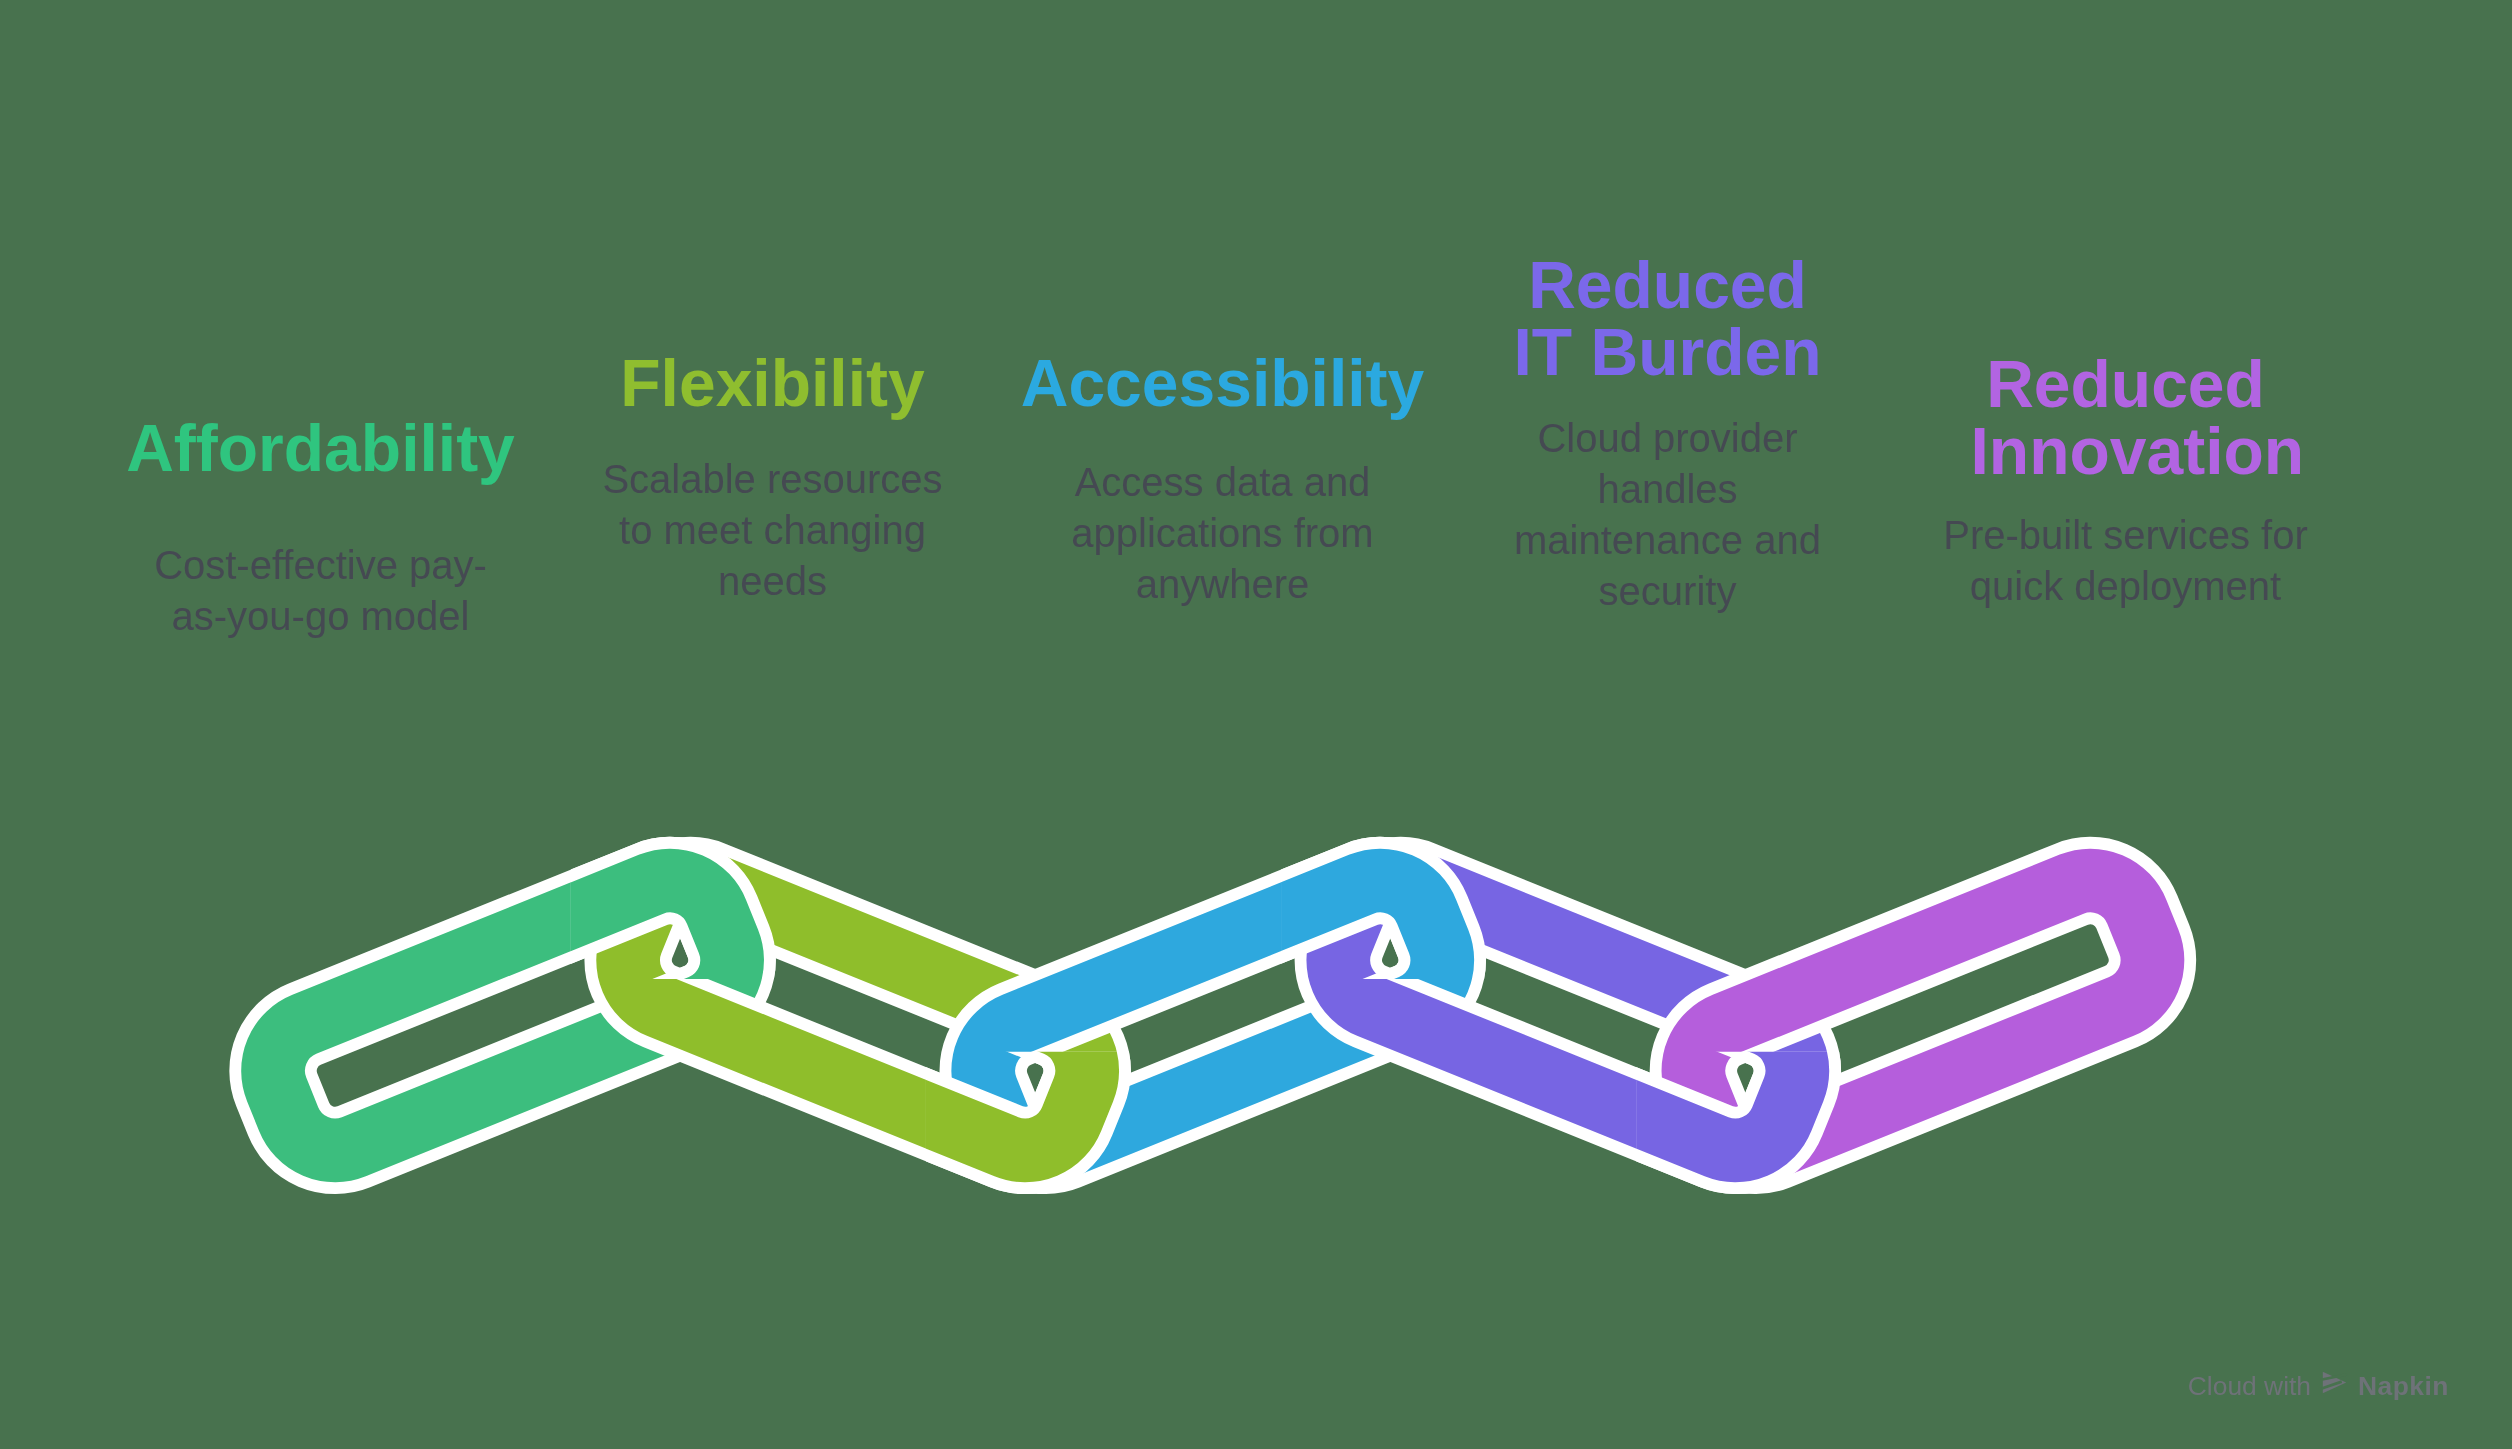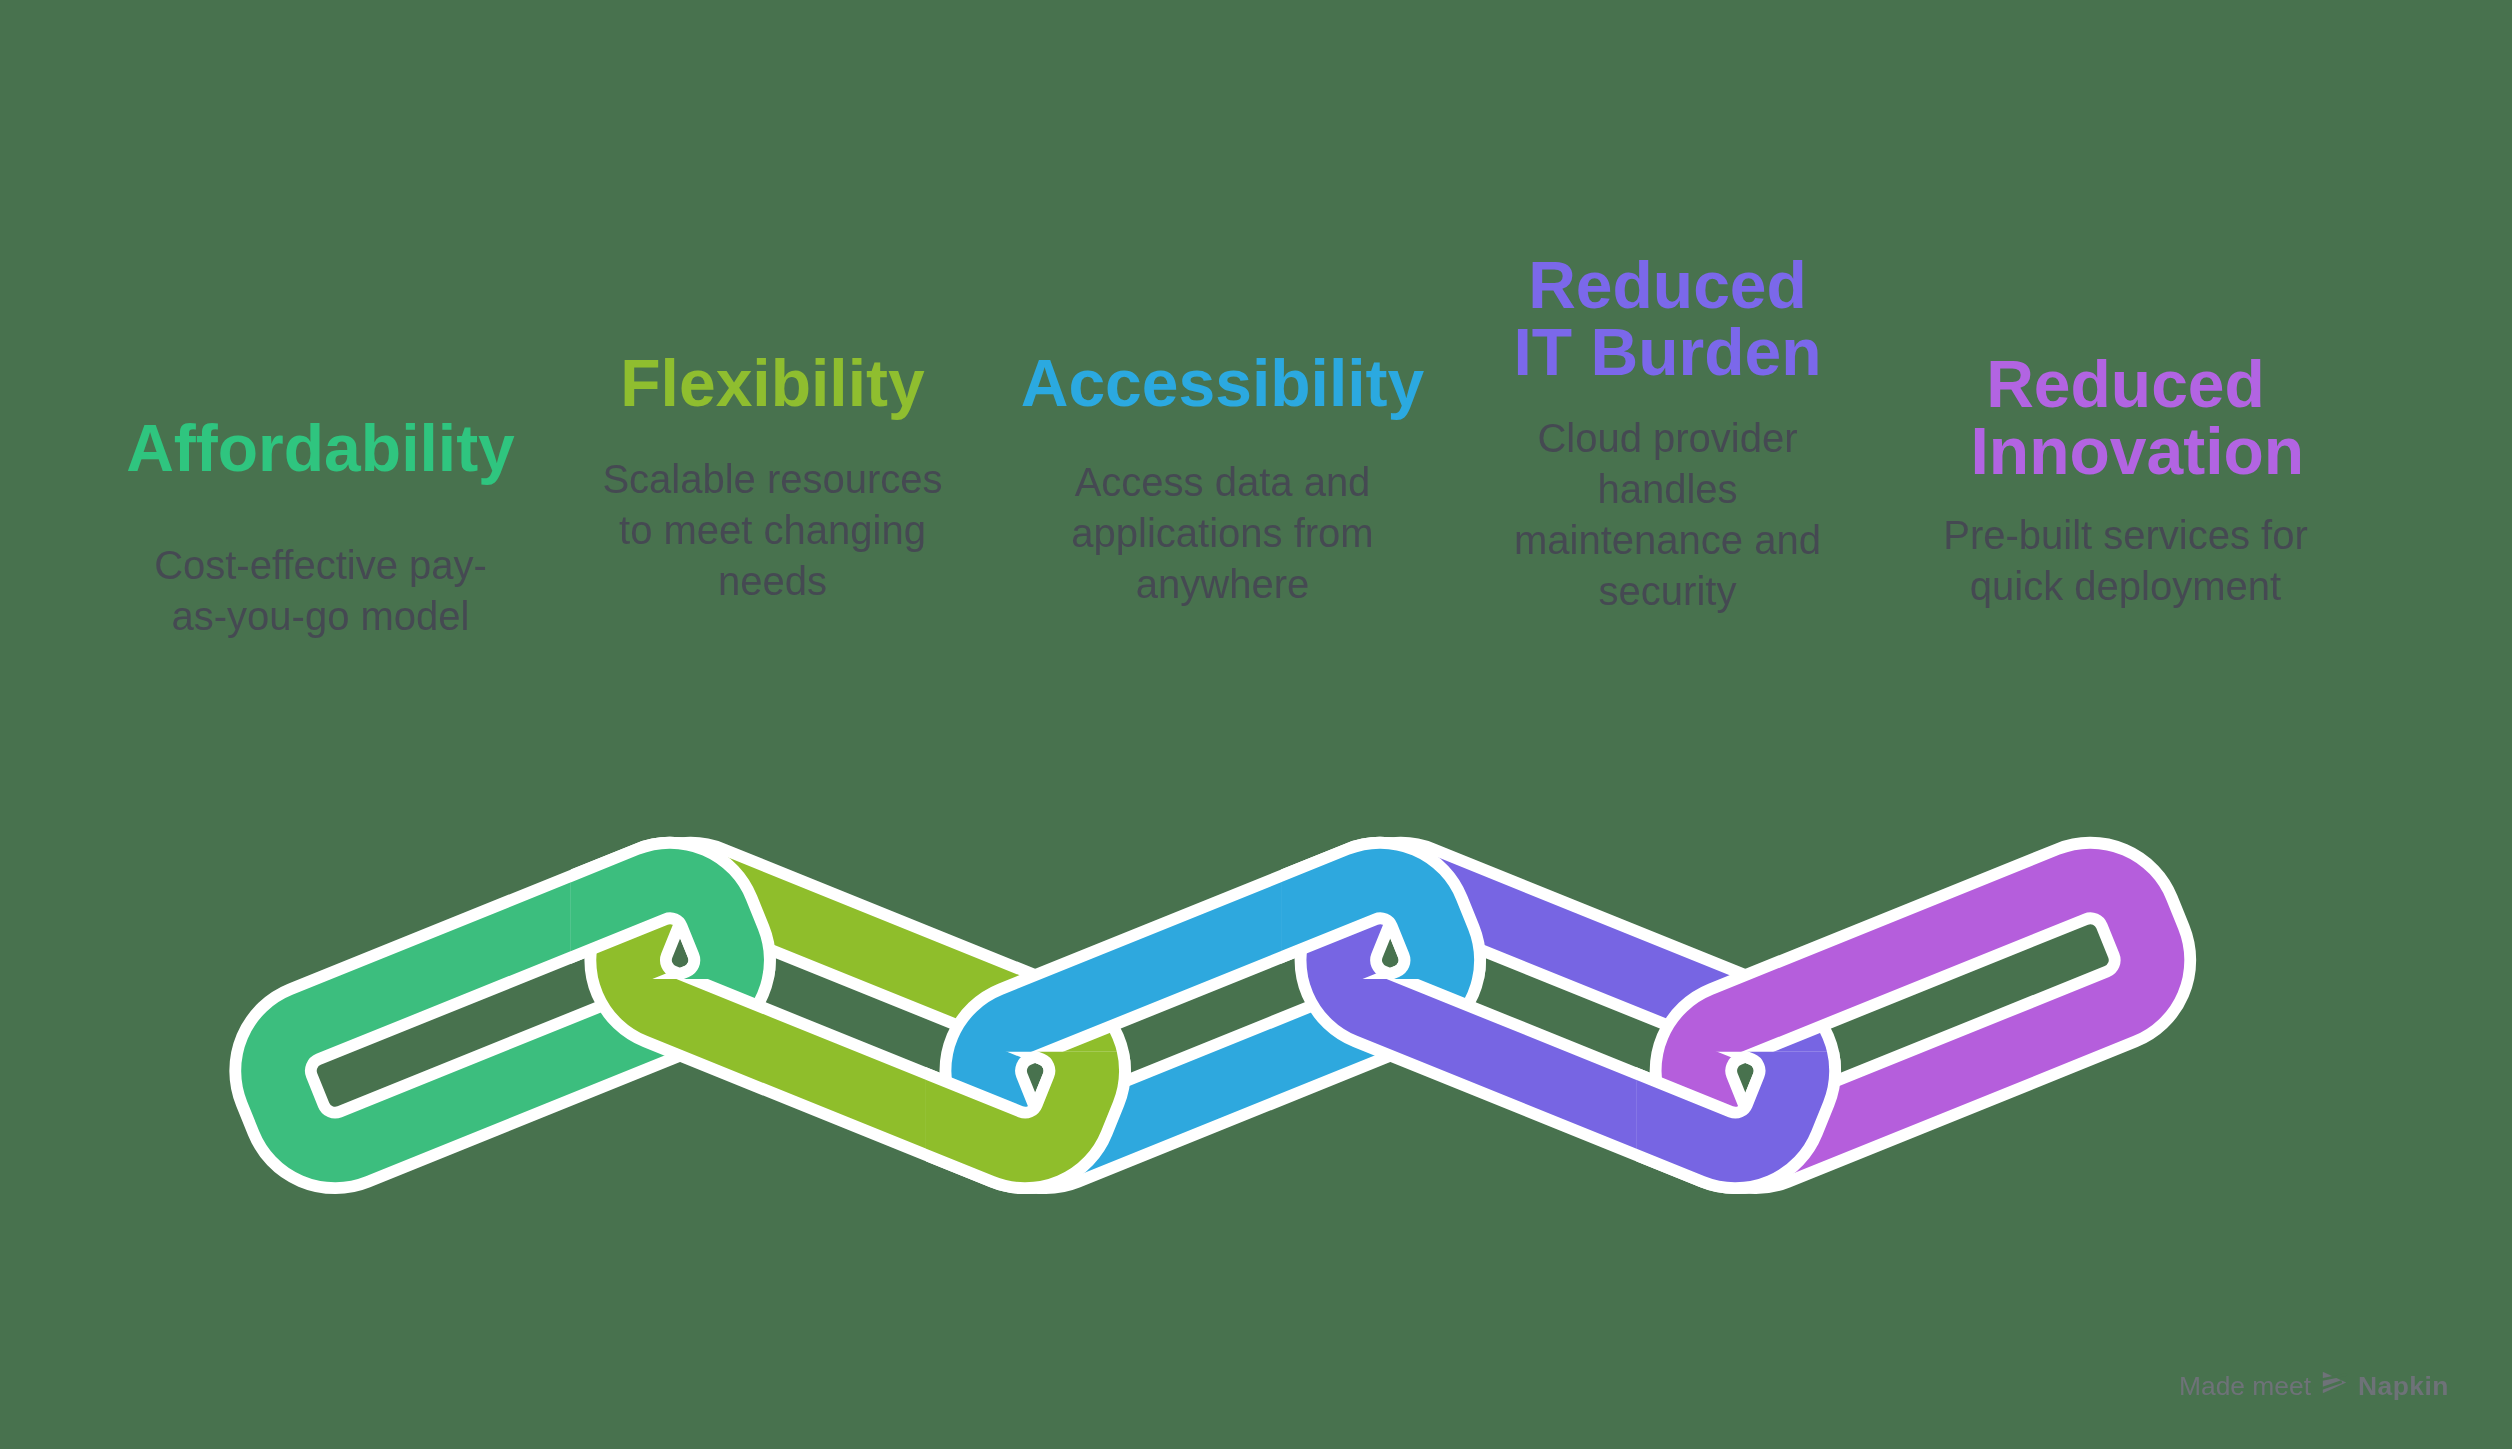--- a/index.html
+++ b/index.html
@@ -163,21 +163,21 @@
         </g>
         <g clip-path="url(#jfix3)">
           <g transform="rotate(22 1722 1115)">
             <rect x="1461.5" y="1042.5" width="521" height="145" rx="55" fill="none" stroke="#FFFFFF" stroke-width="96"></rect>
             <rect x="1461.5" y="1042.5" width="521" height="145" rx="55" fill="none" stroke="#7765E3" stroke-width="70"></rect>
           </g>
         </g>
       </svg></div>
 
   <div class="watermark" style="color: rgb(110, 114, 120);">
-    <span>Made meet</span>
+    <span>Cloud with</span>
     <span class="napkin-icon">
       <svg width="29" height="27" viewBox="0 0 32 30">
         <polygon points="3,3 29,15 3,27" fill="#6E7278"></polygon>
         <line x1="1" y1="12" x2="30" y2="6" stroke="#48724E" stroke-width="3"></line>
         <line x1="1" y1="22" x2="24" y2="14" stroke="#48724E" stroke-width="3"></line>
       </svg>
     </span>
     <span class="brand">Napkin</span>
   </div>
 

